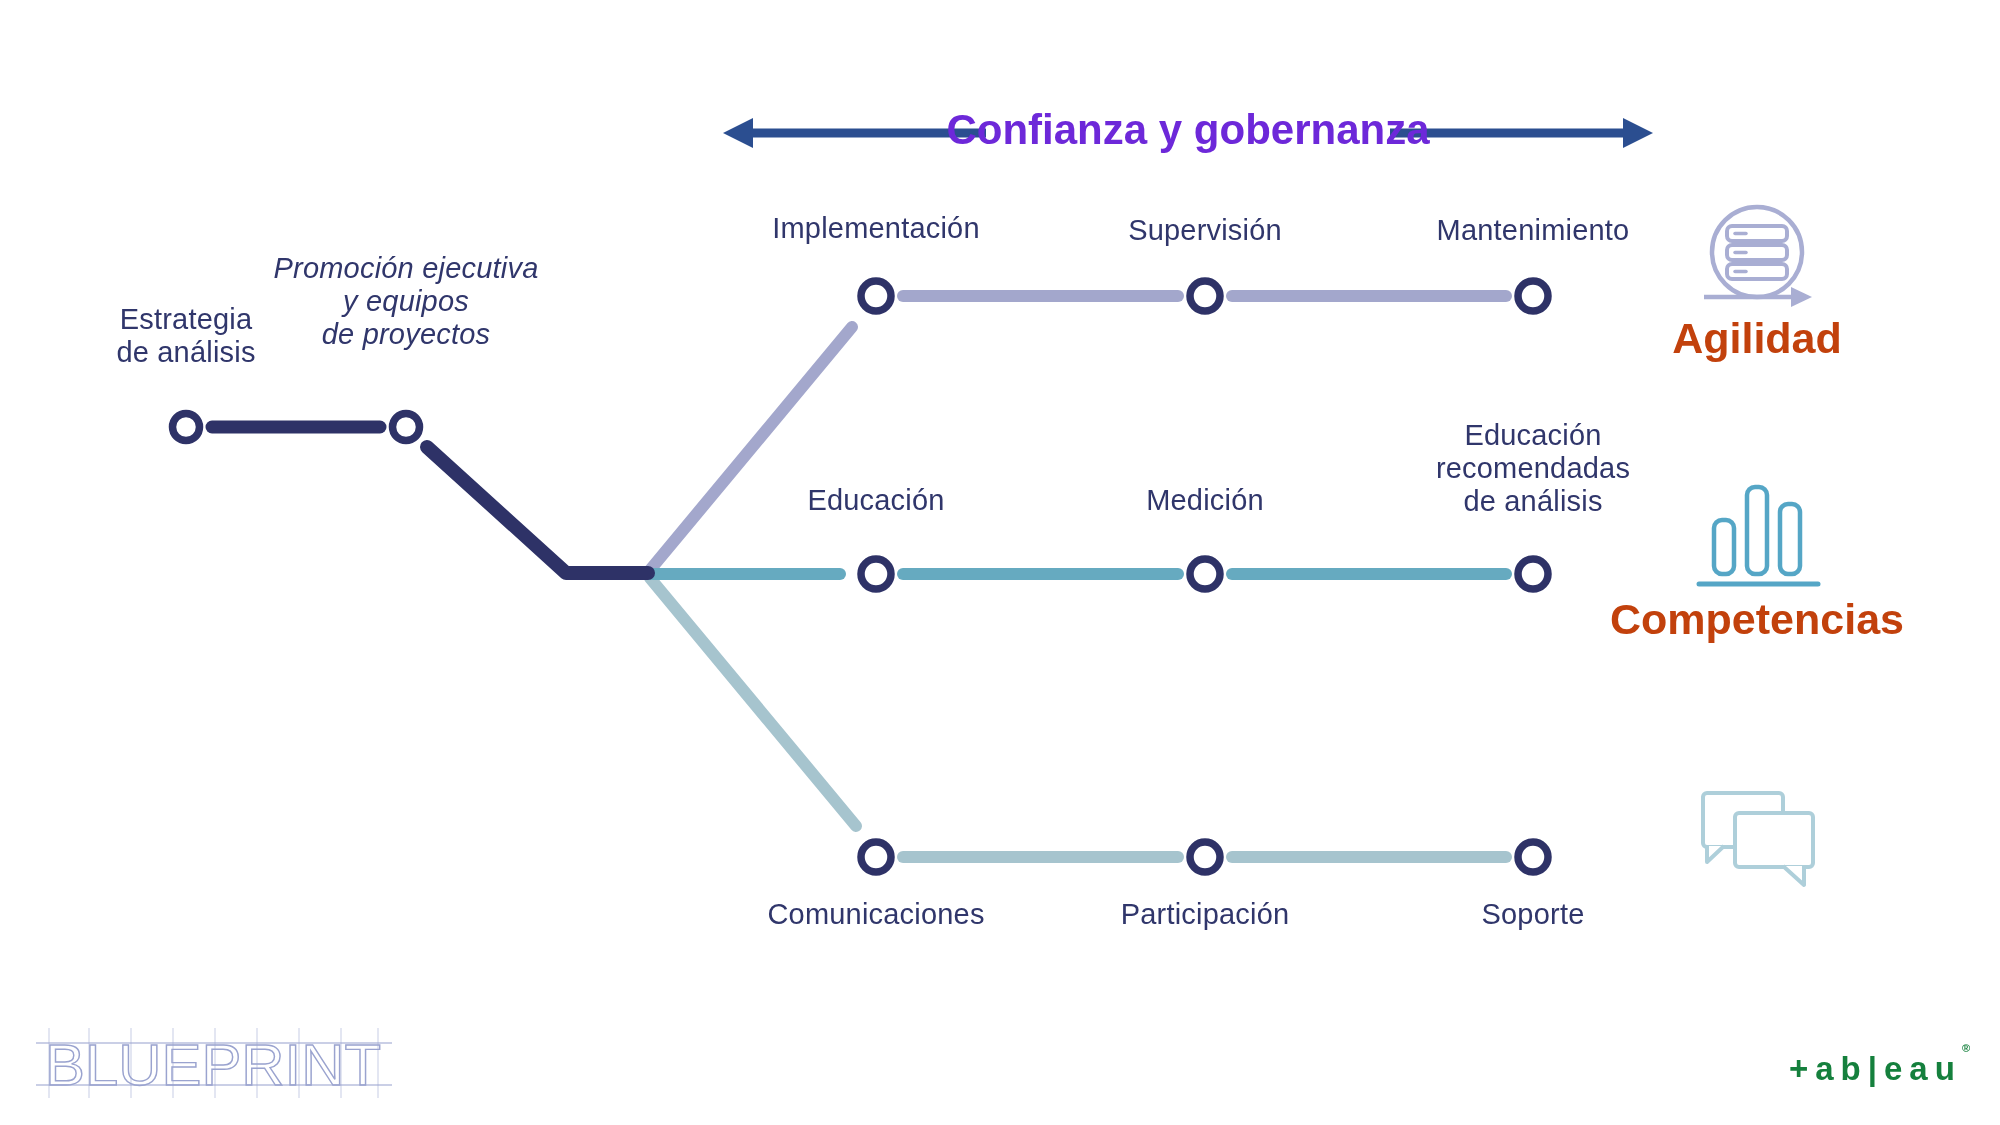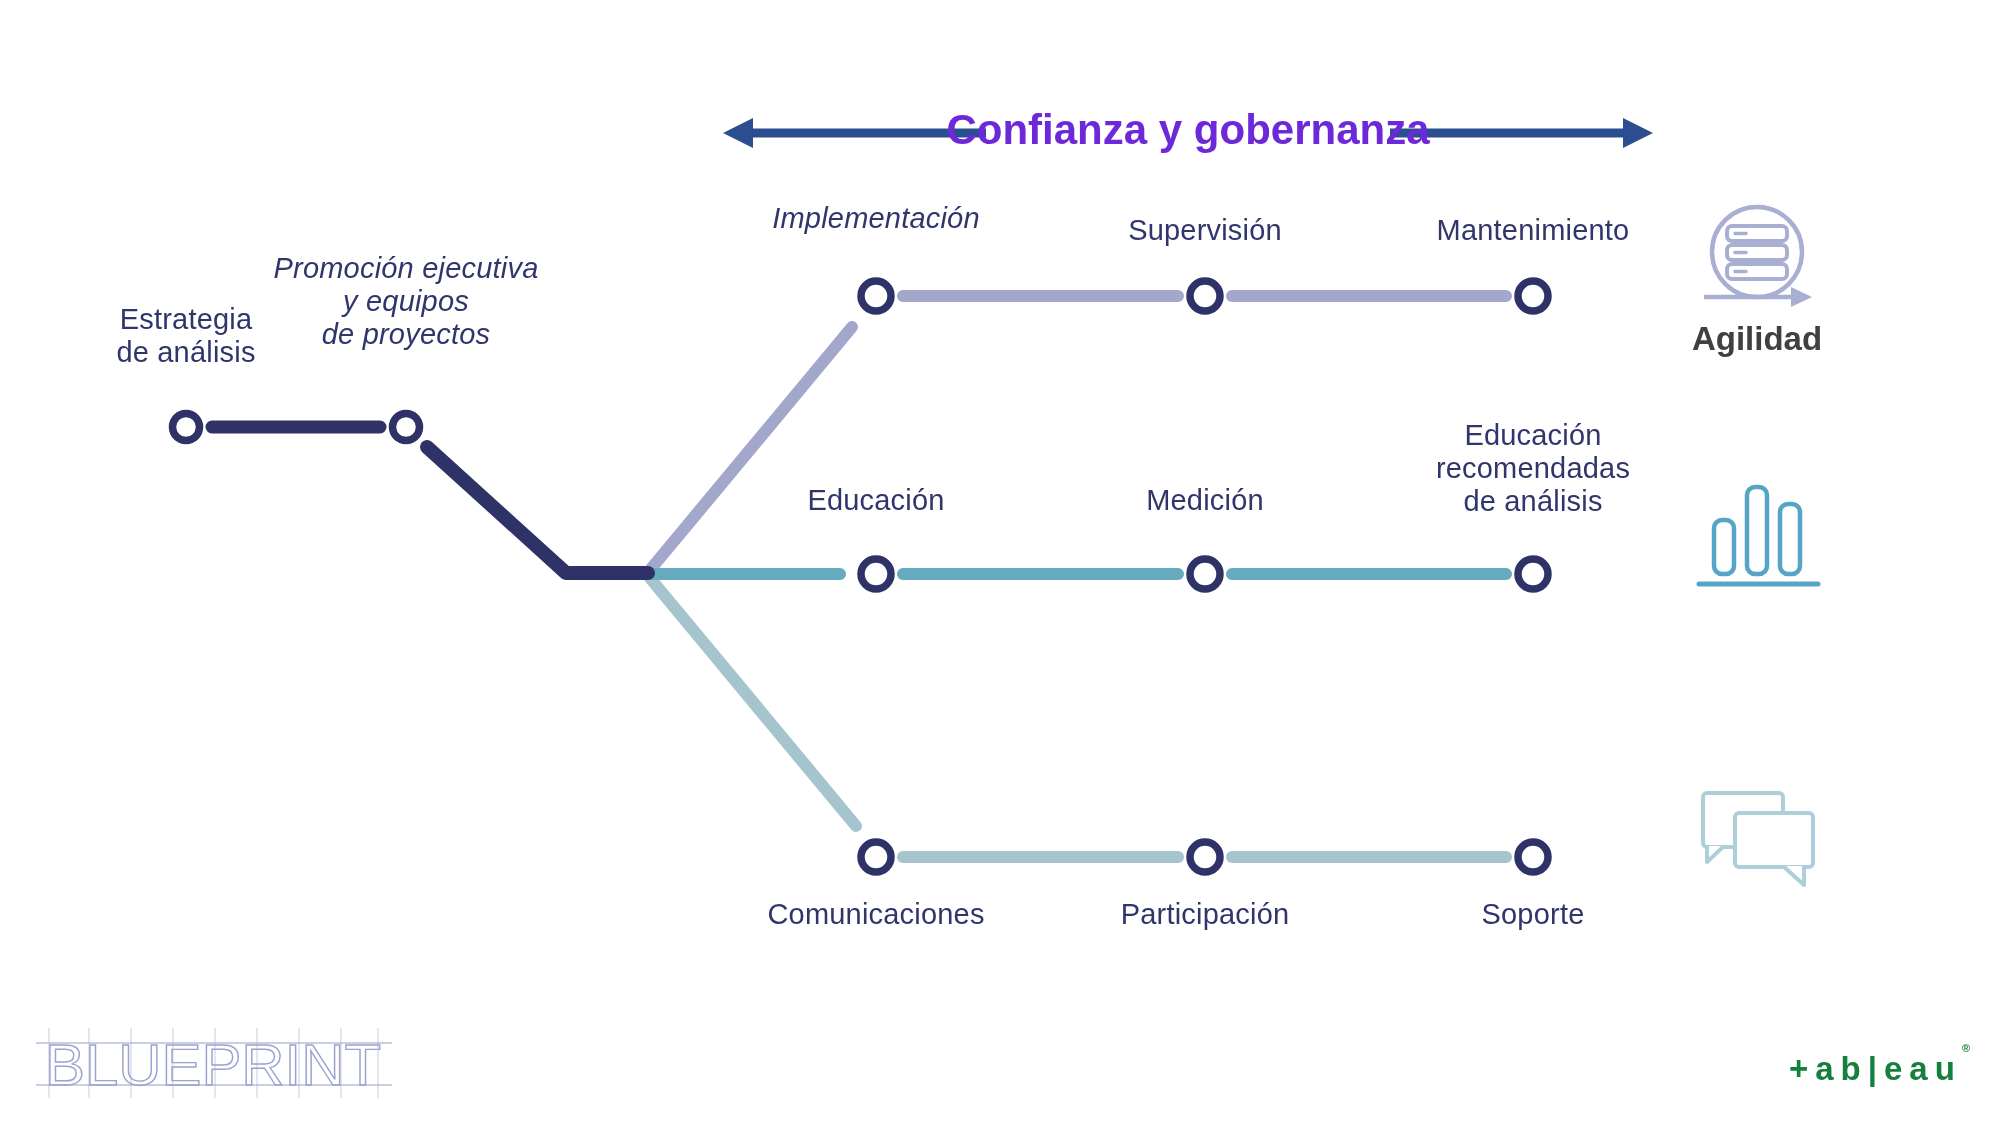--- a/index.html
+++ b/index.html
@@ -9,21 +9,21 @@
   }
   .label{
     position:absolute;color:#30366b;font-size:29px;line-height:33px;
     text-align:center;white-space:pre-line;letter-spacing:0.2px;
   }
   .header-title{
     position:absolute;color:#6d28d9;font-size:42px;line-height:44px;
     font-weight:bold;text-align:center;white-space:nowrap;
   }
   .category{
-    position:absolute;color:#404040;font-size:33px;line-height:37px;
+    position:absolute;color:#c2410c;font-size:43px;line-height:37px;
     font-weight:bold;text-align:center;white-space:nowrap;
   }
   .tableau-word{
     position:absolute;left:1789px;top:1042px;color:#15803d;font-size:33px;
     font-weight:600;letter-spacing:7px;white-space:nowrap;
   }
   .tableau-word .reg{font-size:11px;vertical-align:28px;letter-spacing:0;}
   svg{position:absolute;left:0;top:0;}
 </style>
 </head>
@@ -134,31 +134,32 @@
   </svg>
 
   <div class="header-title" style="left:938px;top:108px;width:500px;">Confianza y gobernanza</div>
 
   <div class="label" style="left:16px;top:303px;width:340px;">Estrategia
 de análisis</div>
   <div class="label" style="left:236px;top:252px;width:340px;font-style:italic;">Promoción ejecutiva
 y equipos
 de proyectos</div>
 
-  <div class="label" style="left:706px;top:202px;width:340px;font-style:italic;">Implementación</div>
+  <div class="label" style="left:706px;top:212px;width:340px;">Implementación</div>
   <div class="label" style="left:1035px;top:214px;width:340px;">Supervisión</div>
   <div class="label" style="left:1363px;top:214px;width:340px;">Mantenimiento</div>
 
   <div class="label" style="left:706px;top:484px;width:340px;">Educación</div>
   <div class="label" style="left:1035px;top:484px;width:340px;">Medición</div>
   <div class="label" style="left:1363px;top:419px;width:340px;">Educación
 recomendadas
 de análisis</div>
 
   <div class="label" style="left:706px;top:898px;width:340px;">Comunicaciones</div>
   <div class="label" style="left:1035px;top:898px;width:340px;">Participación</div>
   <div class="label" style="left:1363px;top:898px;width:340px;">Soporte</div>
 
   <div class="category" style="left:1557px;top:320px;width:400px;">Agilidad</div>
+  <div class="category" style="left:1557px;top:601px;width:400px;">Competencias</div>
 
   <div class="tableau-word"><span>+ab|eau</span><span class="reg">®</span></div>
 
 </div>
 
 </body></html>

